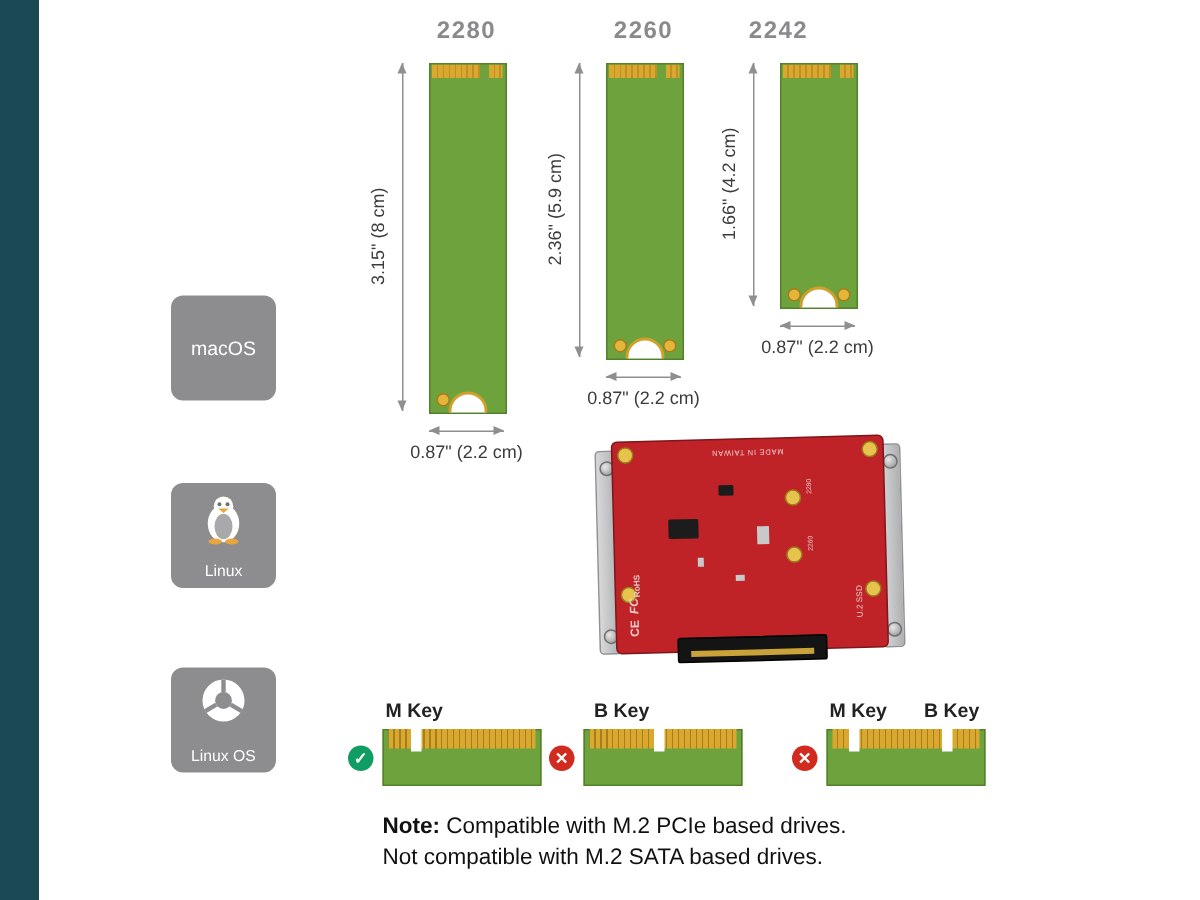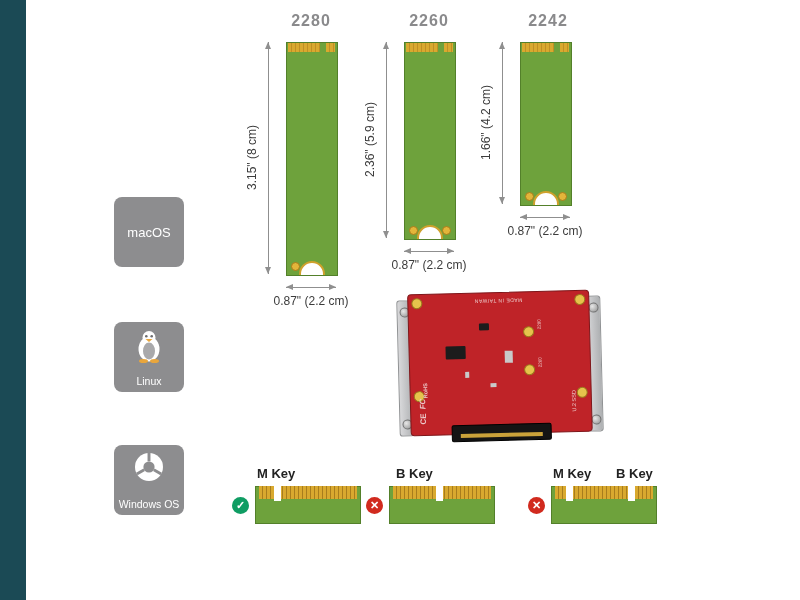--- a/index.html
+++ b/index.html
@@ -105,21 +105,21 @@
       <svg width="32" height="32" viewBox="0 0 24 24">
         <circle cx="12" cy="12" r="10.5" fill="#ffffff"></circle>
         <circle cx="12" cy="12" r="4.2" fill="#8d8d8f"></circle>
         <g stroke="#8d8d8f" stroke-width="2.2">
           <line x1="12" y1="7.8" x2="12" y2="1.5"></line>
           <line x1="8.4" y1="14.1" x2="2.9" y2="17.3"></line>
           <line x1="15.6" y1="14.1" x2="21.1" y2="17.3"></line>
         </g>
       </svg>
     </div>
-    <div class="t-label">Windows OS</div>
+    <div class="t-label">Linux OS</div>
   </div>
 
   <div class="size-title" style="left:271px">2280</div>
   <div class="ssd" style="left:286px;height:232px">
     <div class="gold-a"></div>
     <div class="gold-b"></div>
     <div class="pad bl"></div>
     <div class="semi"></div>
   </div>
   <div class="dim-v" style="left:268px;top:42px;height:232px"></div>
@@ -133,21 +133,21 @@
     <div class="gold-b"></div>
     <div class="pad bl"></div>
     <div class="pad br"></div>
     <div class="semi"></div>
   </div>
   <div class="dim-v" style="left:386px;top:42px;height:196px"></div>
   <div class="vlabel" style="left:362px;top:42px;height:196px">2.36" (5.9 cm)</div>
   <div class="dim-h" style="left:404px;top:251px;width:50px"></div>
   <div class="hlabel" style="left:369px;top:258px">0.87" (2.2 cm)</div>
 
-  <div class="size-title" style="left:508px">2242</div>
+  <div class="size-title" style="left:479px">2242</div>
   <div class="ssd" style="left:520px;height:162px">
     <div class="gold-a"></div>
     <div class="gold-b"></div>
     <div class="pad bl"></div>
     <div class="pad br"></div>
     <div class="semi"></div>
   </div>
   <div class="dim-v" style="left:502px;top:42px;height:162px"></div>
   <div class="vlabel" style="left:478px;top:42px;height:162px">1.66" (4.2 cm)</div>
   <div class="dim-h" style="left:520px;top:217px;width:50px"></div>
@@ -201,14 +201,18 @@
 
   <div class="klabel" style="left:553px">M Key</div>
   <div class="klabel" style="left:616px">B Key</div>
   <div class="badge no" style="left:528px">✕</div>
   <div class="kboard" style="left:551px">
     <div class="kgold"></div>
     <div class="knotch" style="left:14px"></div>
     <div class="knotch" style="left:76px"></div>
   </div>
 
+  <div class="note">
+    <div><span class="b">Note:</span><span> Compatible with M.2 PCIe based drives.</span></div>
+    <div>Not compatible with M.2 SATA based drives.</div>
+  </div>
 
 </div>
 
 </body></html>

